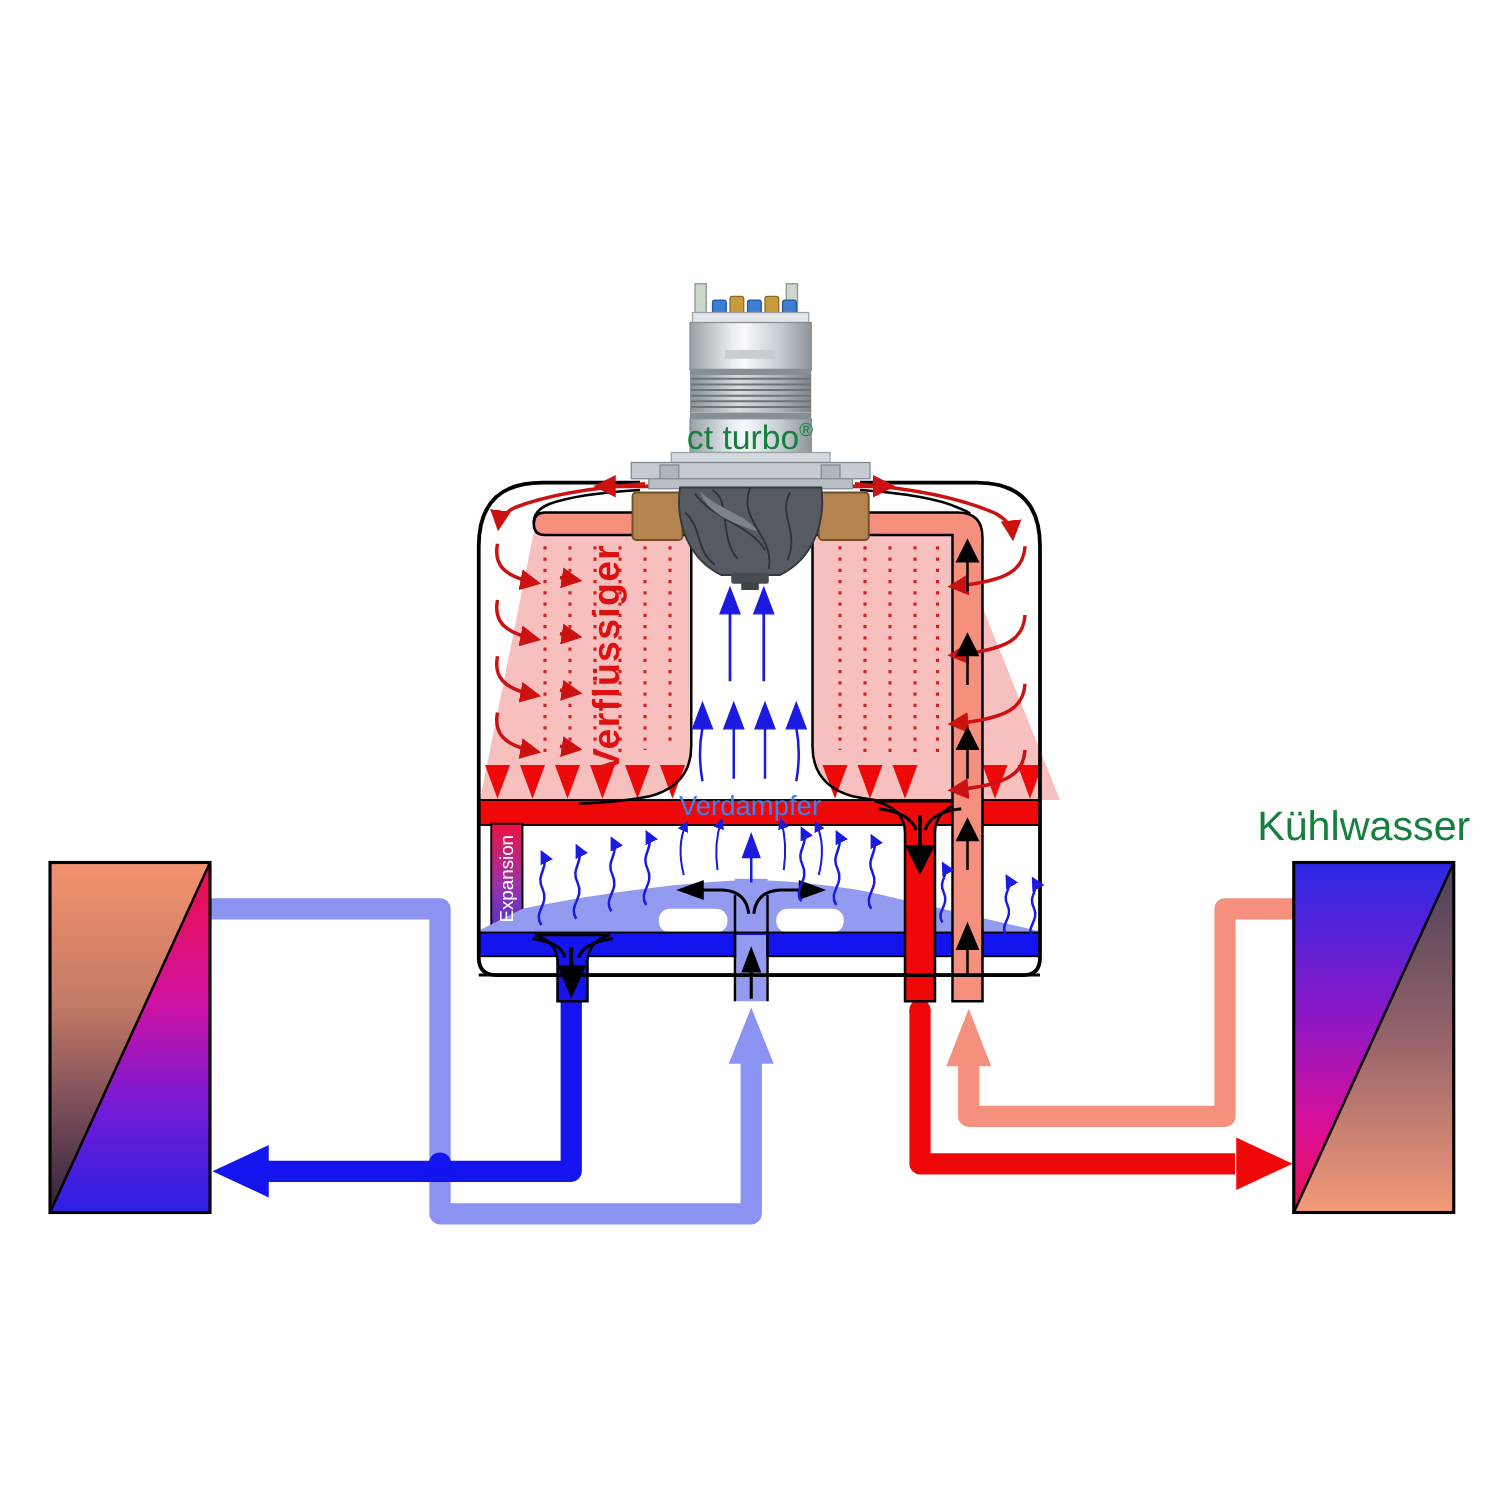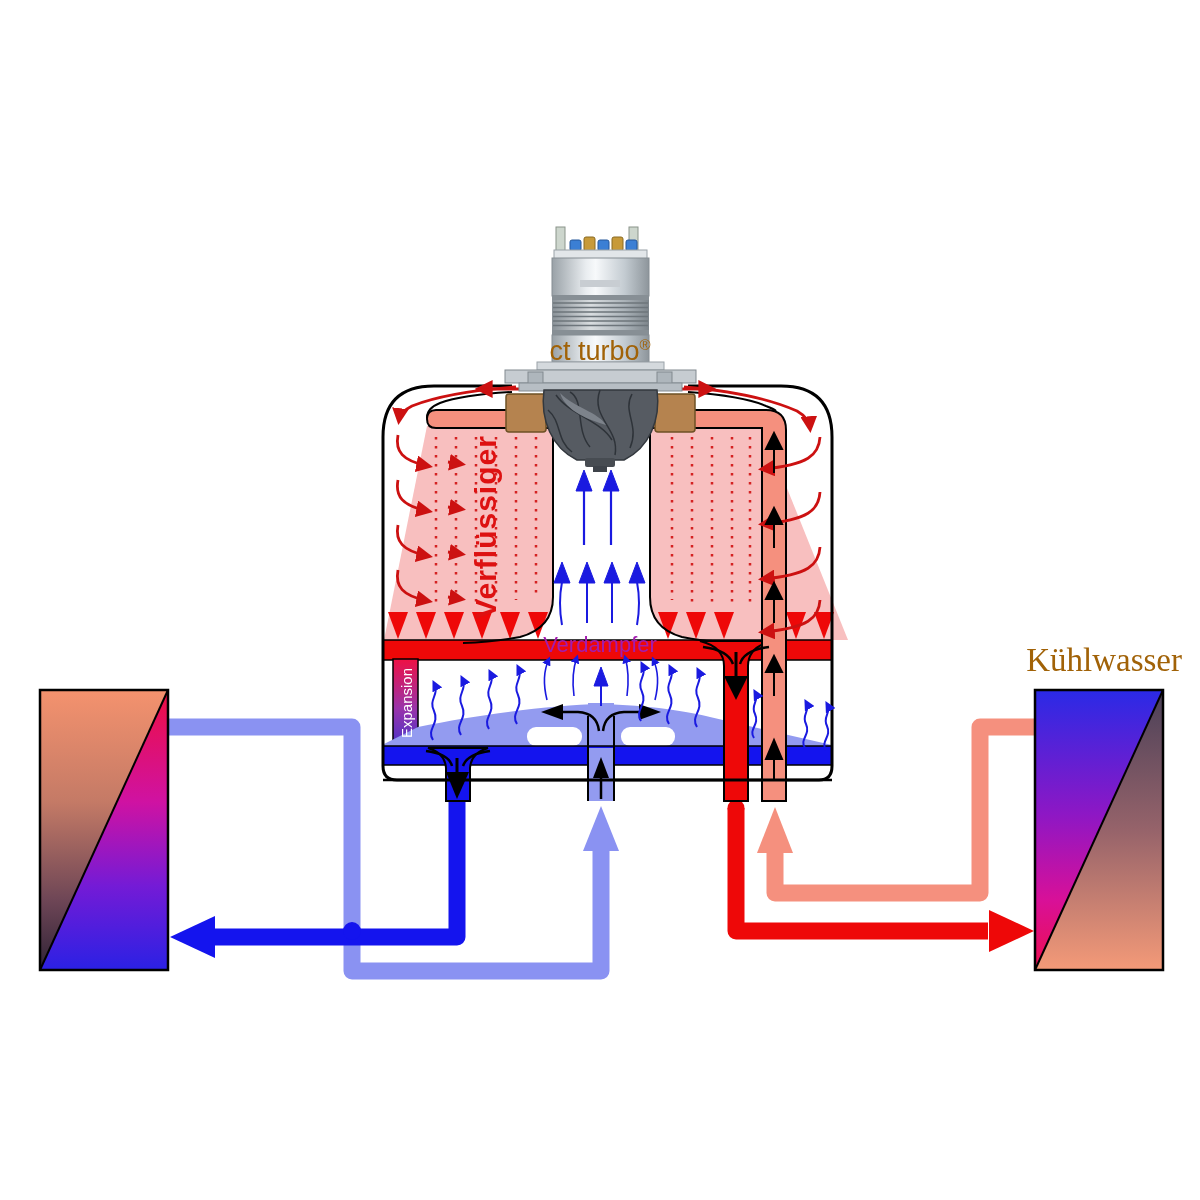--- a/index.html
+++ b/index.html
@@ -1,26 +1,26 @@
 <!DOCTYPE html>
 <html><head>
 <meta charset="utf-8">
 <style>
   html,body{margin:0;padding:0;background:#fff;}
   .stage{position:relative;width:1200px;height:1200px;background:#fff;overflow:hidden;
          font-family:"Liberation Sans", sans-serif;}
   .stage svg{position:absolute;left:0;top:0;}
-  .lbl{position:absolute;color:#a16207;white-space:nowrap;line-height:1;}
+  .lbl{position:absolute;color:#15803d;white-space:nowrap;line-height:1;}
   .lbl-kalt{left:14px;top:640px;width:180px;text-align:center;font-size:33px;}
-  .lbl-kuehl{left:1000px;top:644px;width:182px;text-align:right;font-size:33px;font-family:Liberation Serif, serif;}
+  .lbl-kuehl{left:1000px;top:644px;width:182px;text-align:center;font-size:33px;}
   .lbl-ct{left:500px;top:337px;width:200px;text-align:center;font-size:27px;}
   .lbl-ct sup{font-size:15px;}
   .lbl-verfl{left:486px;top:527px;transform:translate(-50%,-50%) rotate(-90deg);
              font-size:30px;font-weight:bold;color:#dd1111;letter-spacing:1px;}
-  .lbl-verd{left:500px;top:634px;width:200px;text-align:center;font-size:22px;color:#a21caf;}
+  .lbl-verd{left:500px;top:634px;width:200px;text-align:center;font-size:22px;color:#3b82f6;}
   .lbl-exp{left:406px;top:703px;transform:translate(-50%,-50%) rotate(-90deg);
            font-size:15px;color:#ffffff;}
 </style>
 </head>
 <body>
 
 <div class="stage">
 
 <svg width="1200" height="1200" viewBox="0 0 1200 1200">
   <defs>

